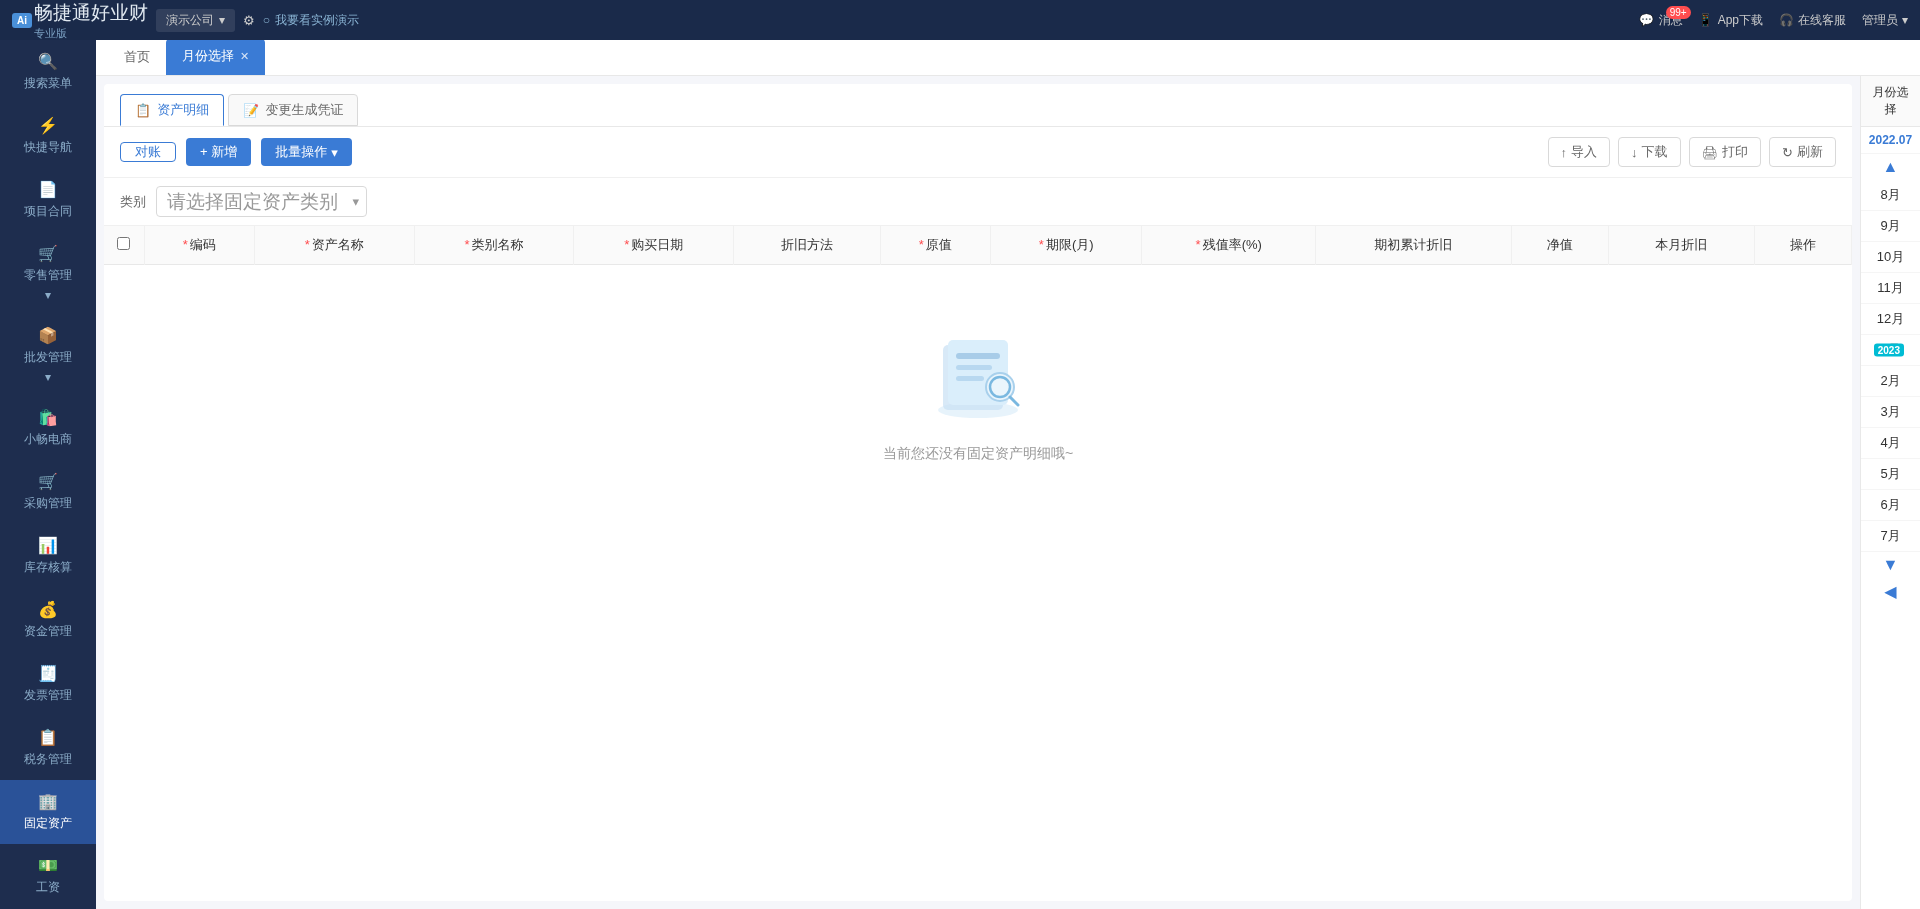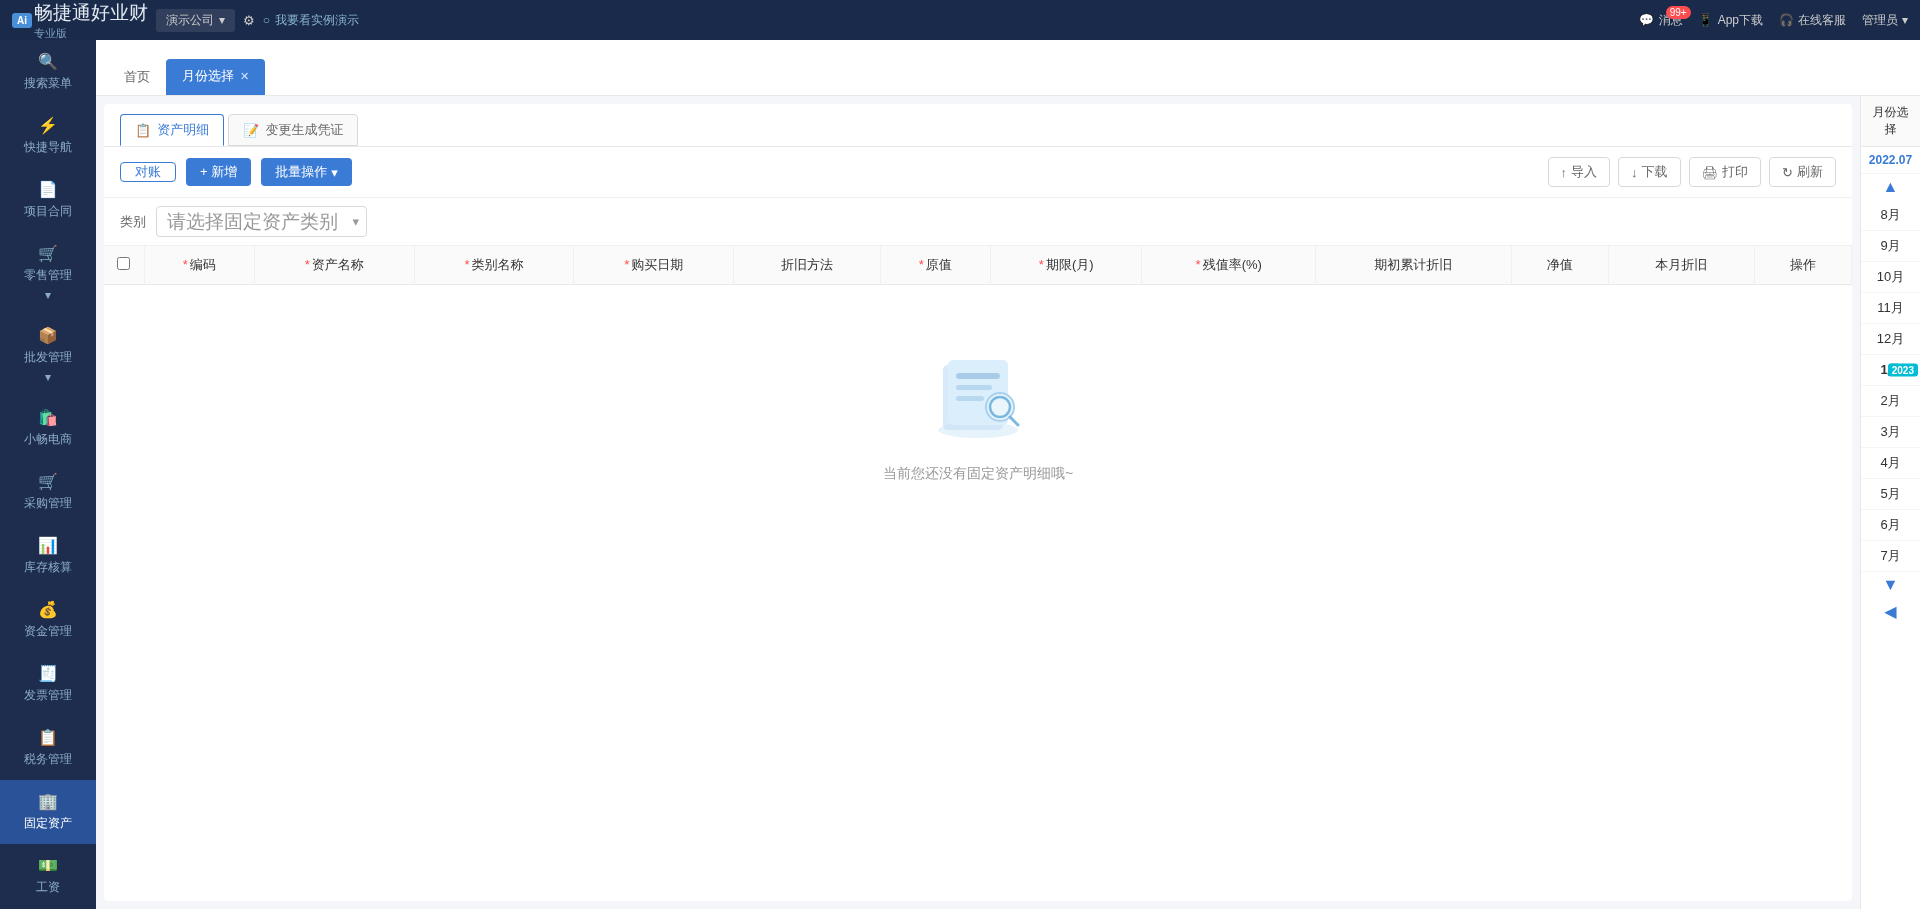--- a/index.html
+++ b/index.html
@@ -126,21 +126,21 @@
     .content-area {
       flex: 1;
       display: flex;
       flex-direction: column;
       background: #f5f6fa;
       overflow: hidden;
     }
 
     
     .tab-bar {
-      height: 56px;
+      height: 36px;
       background: #fff;
       display: flex;
       align-items: flex-end;
       padding: 0 12px;
       border-bottom: 1px solid #e8e8e8;
       flex-shrink: 0;
     }
     .tab-item {
       height: 36px;
       padding: 0 16px;
@@ -398,21 +398,21 @@
       position: relative;
       font-weight: bold;
     }
     .year-badge {
       background: #00bcd4;
       color: #fff;
       font-size: 10px;
       padding: 1px 4px;
       border-radius: 3px;
       position: absolute;
-      right: 2px;
+      right: 16px;
       top: 50%;
       transform: translateY(-50%);
     }
     .month-panel-close {
       display: flex;
       justify-content: center;
       padding: 4px;
       cursor: pointer;
       color: #3a7bd5;
       font-size: 16px;

